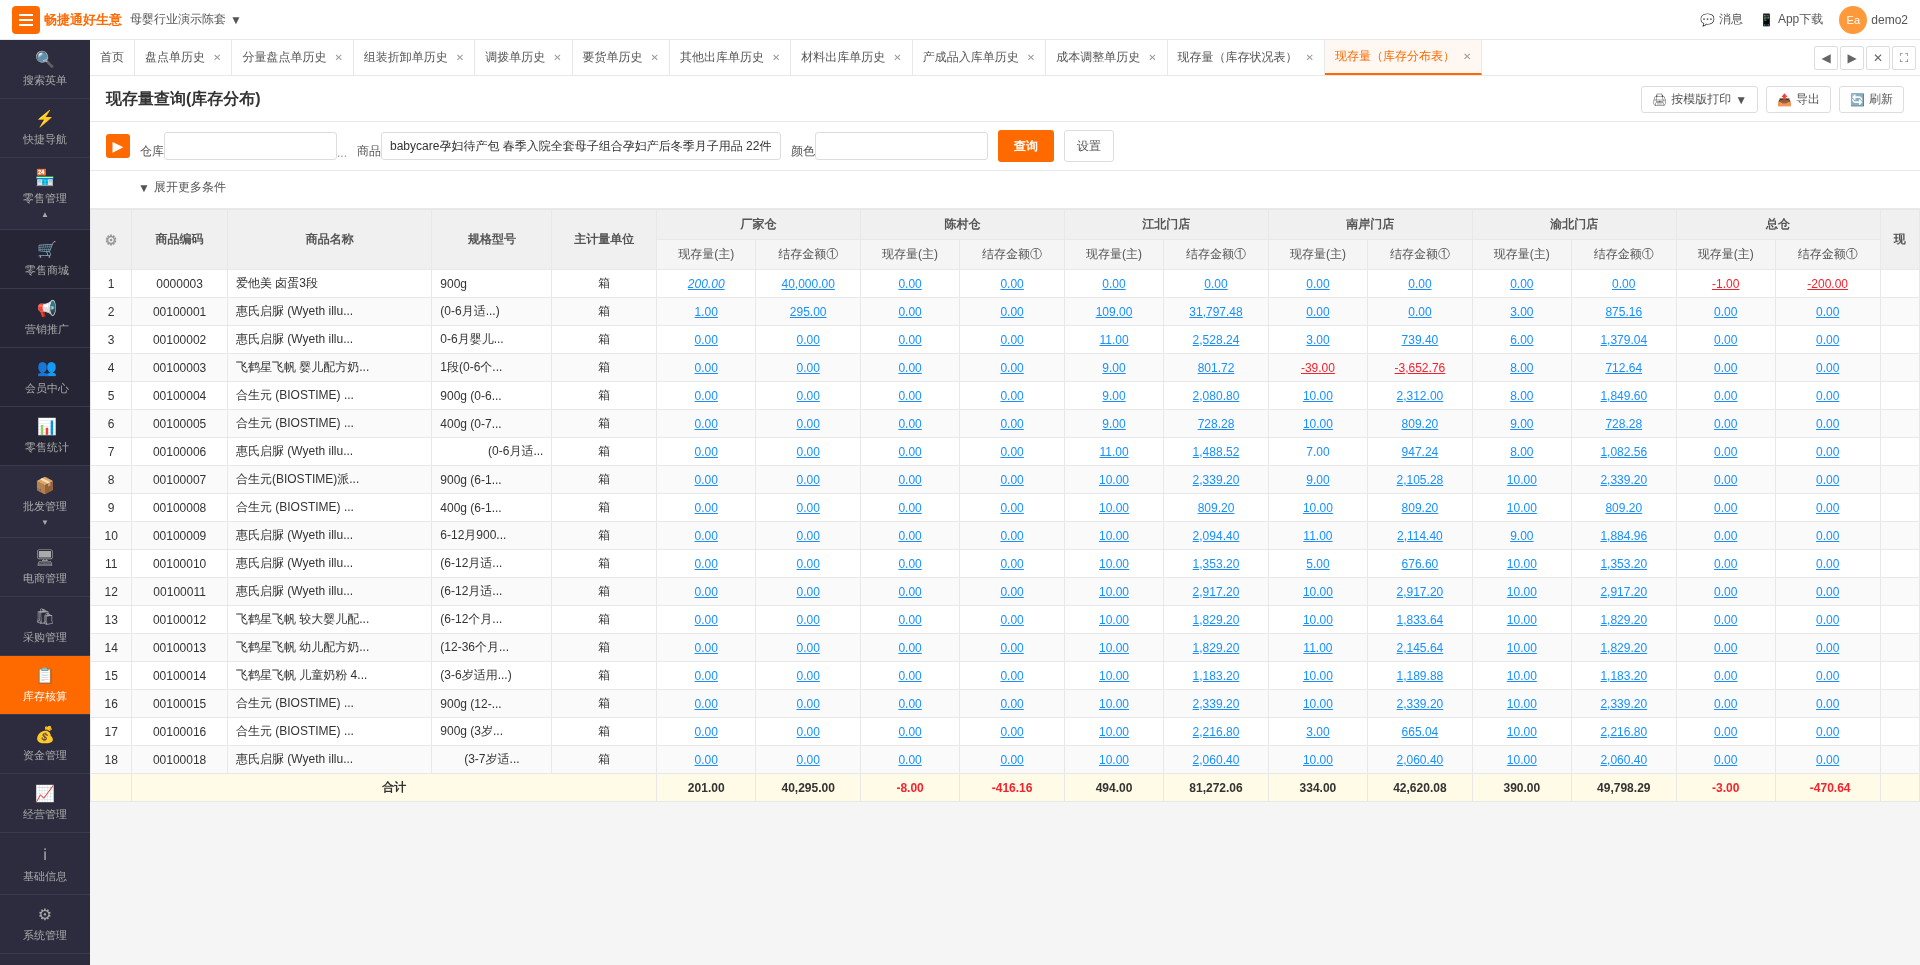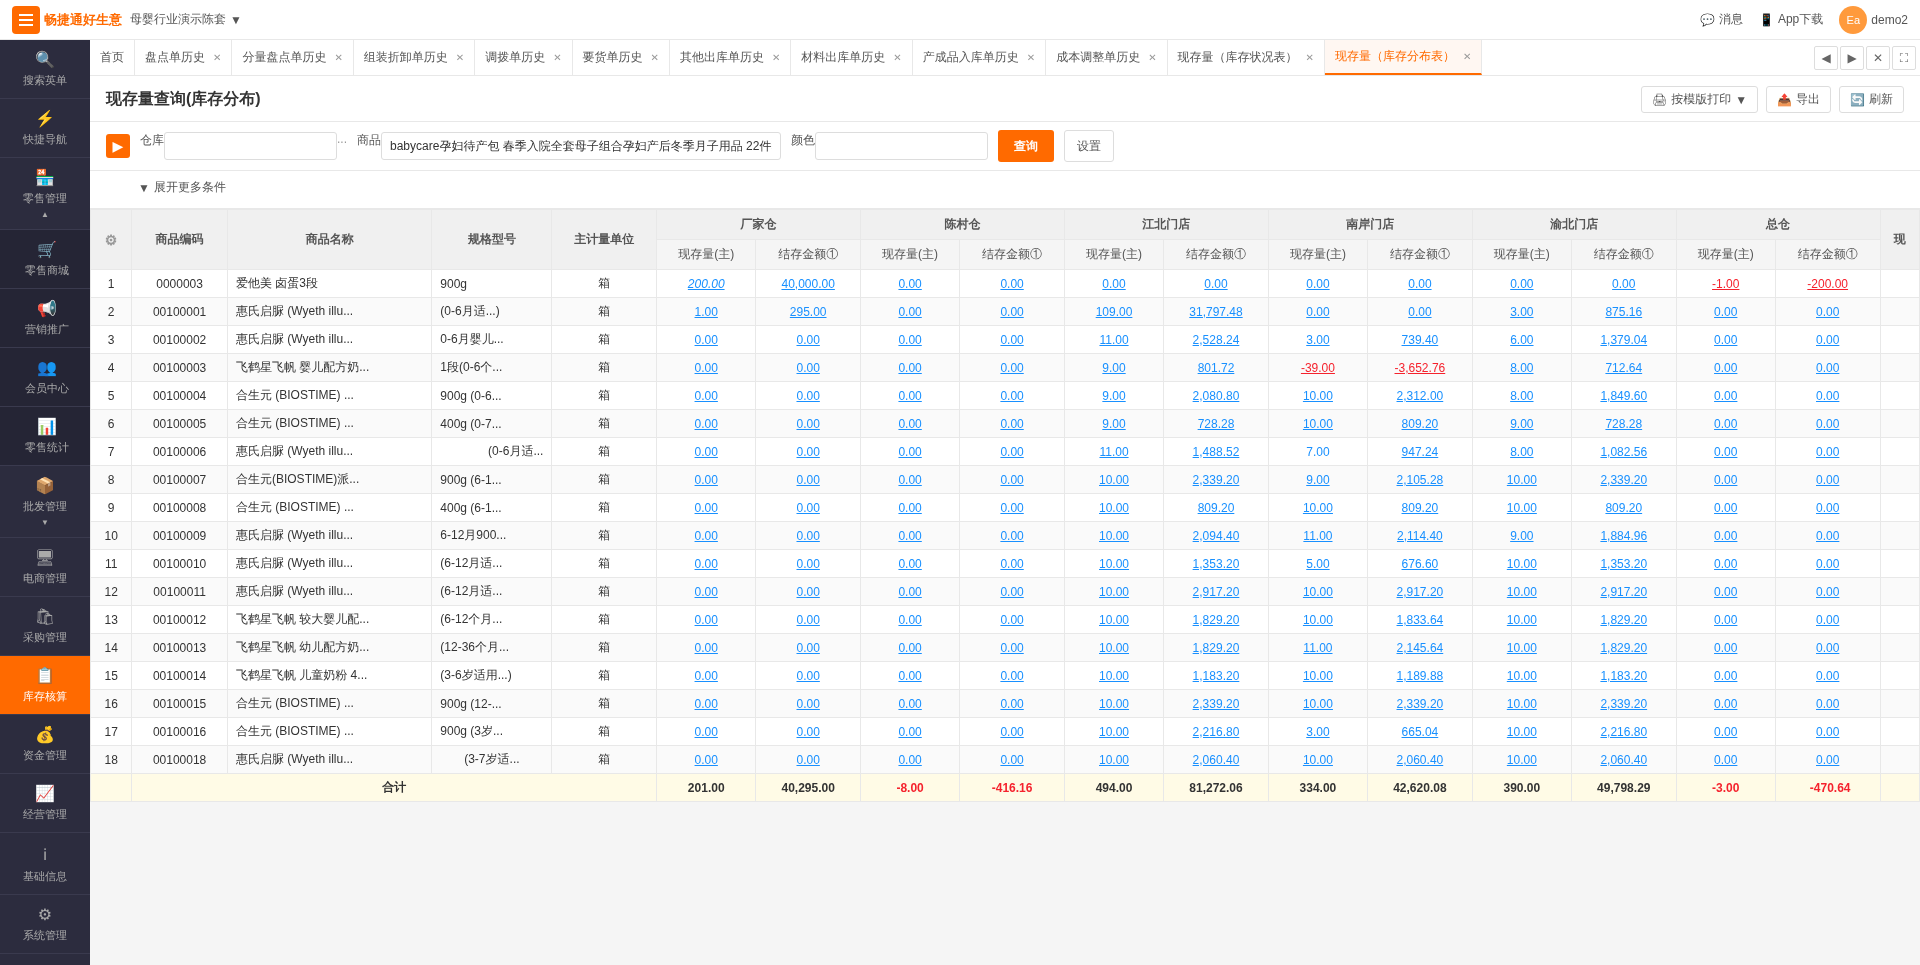--- a/index.html
+++ b/index.html
@@ -131,21 +131,21 @@
       border-bottom: 1px solid #e8e8e8;
     }
     .filter-expand-btn {
       width: 24px; height: 24px;
       background: #ff6a00; color: white;
       border: none; border-radius: 3px;
       cursor: pointer; font-size: 14px;
       display: flex; align-items: center; justify-content: center;
     }
     .filter-field {
-      display: flex; align-items: flex-start; 
+      display: flex; align-items: flex-end; 
     }
     .filter-label { color: #555; font-size: 12px; white-space: nowrap; }
     .filter-input {
       height: 28px; padding: 0 8px;
       border: 1px solid #ddd; border-radius: 3px;
       font-size: 12px; color: #333;
       background: #fff;
       min-width: 80px;
     }
     .filter-input.wide { min-width: 400px; }

